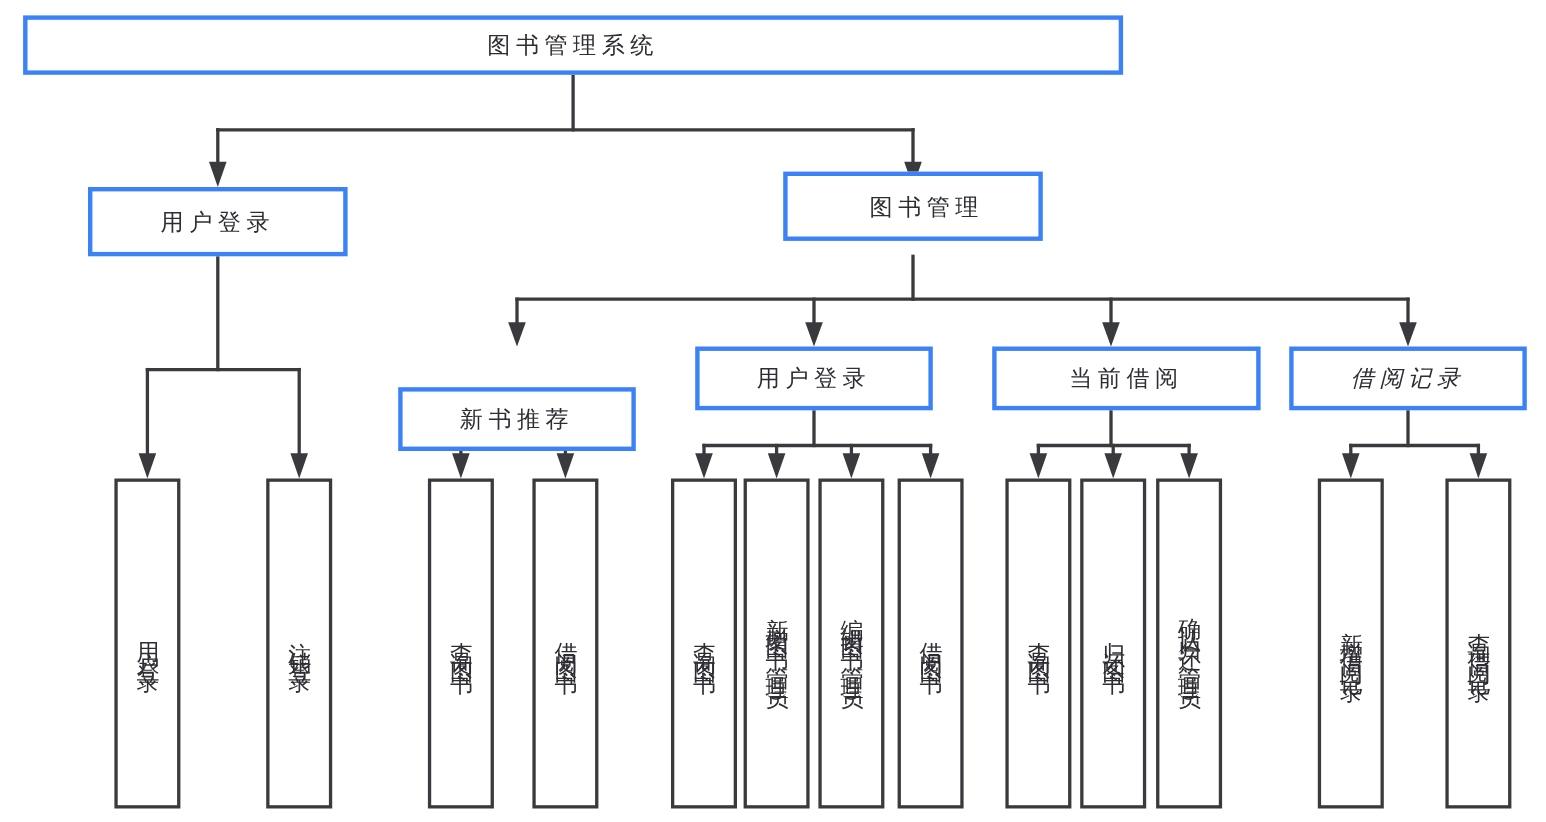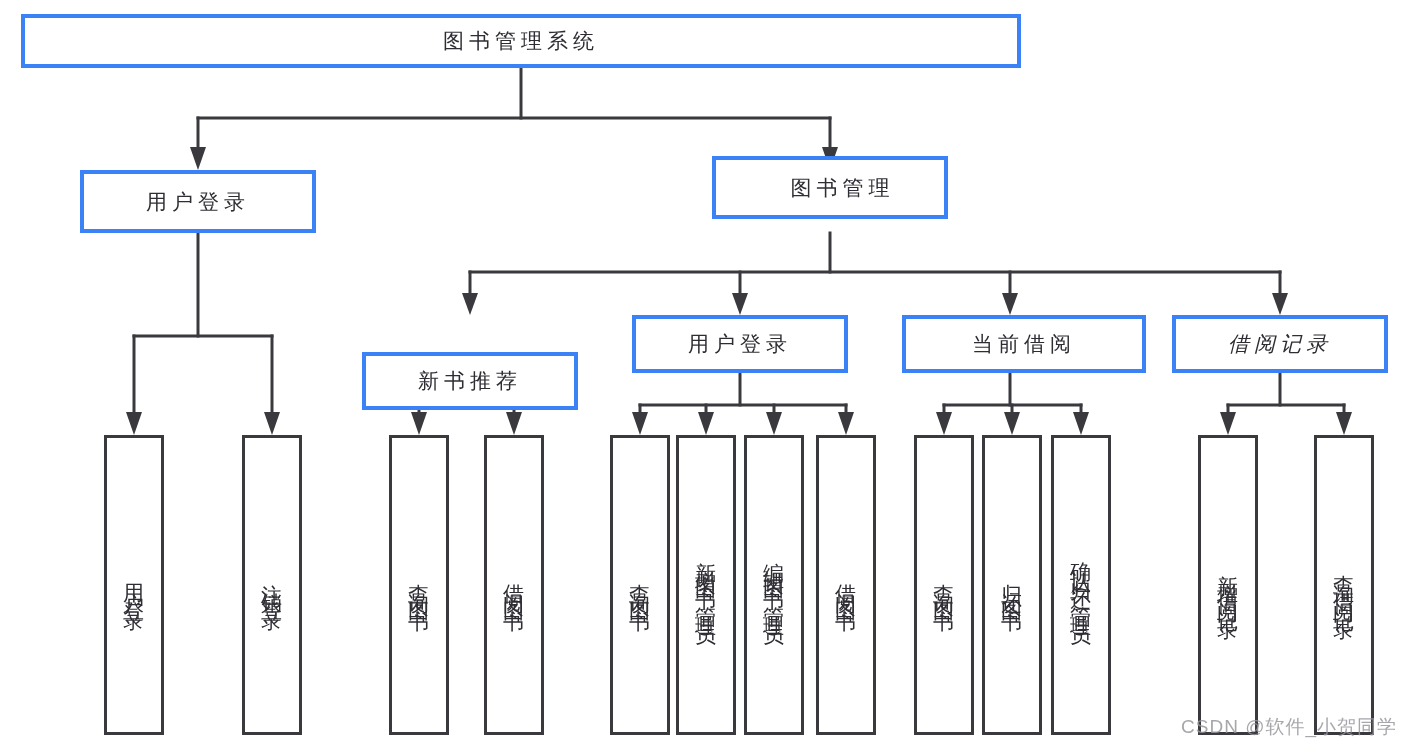--- a/index.html
+++ b/index.html
@@ -168,15 +168,14 @@
     <span class="vtext">确认归还（管理员）</span>
   </div>
 
   <div class="leaf" style="left:1198px;top:435px;width:60px;height:300px;">
     <span class="vtext">新增借阅记录</span>
   </div>
   <div class="leaf" style="left:1314px;top:435px;width:60px;height:300px;">
     <span class="vtext">查询借阅记录</span>
   </div>
 
-  <div class="watermark">CSDN @软件_小贺同学</div>
 
 </div>
 
 </body></html>

